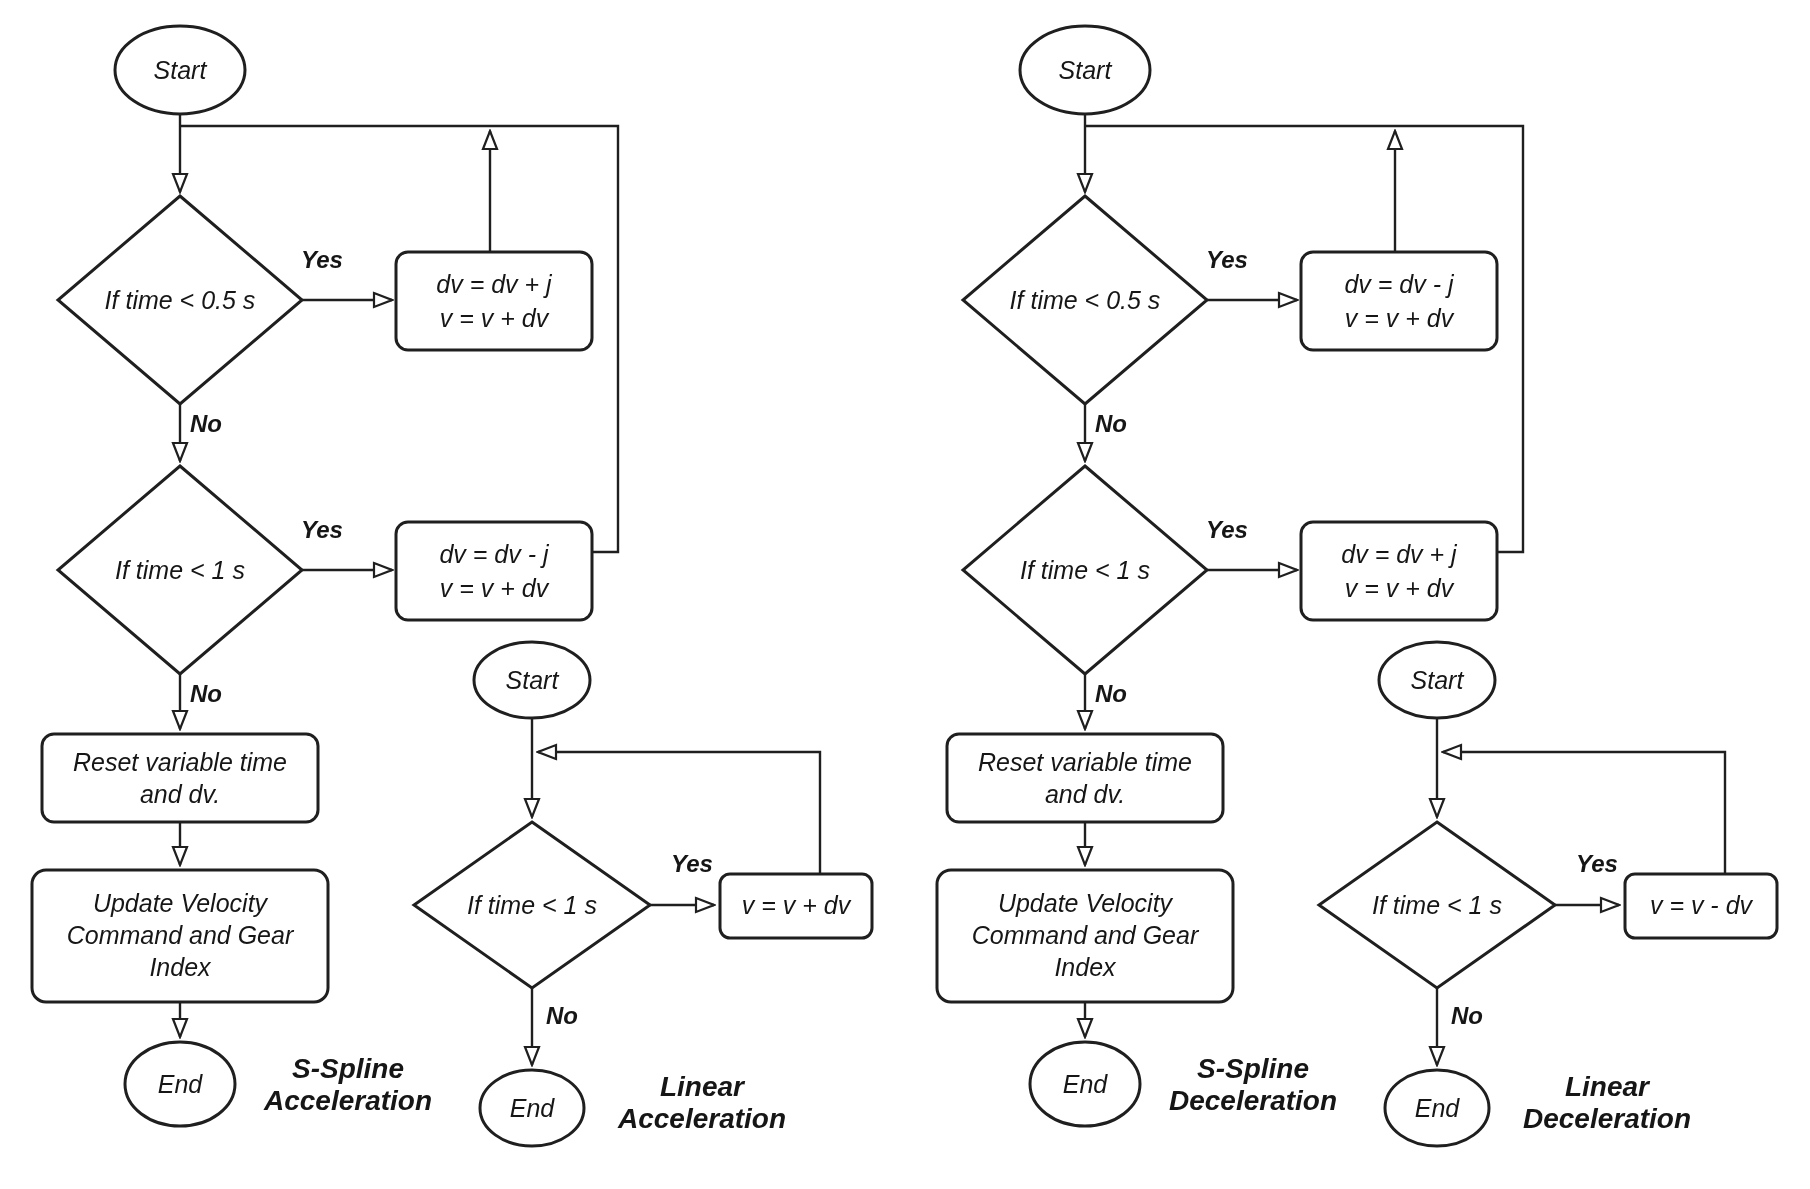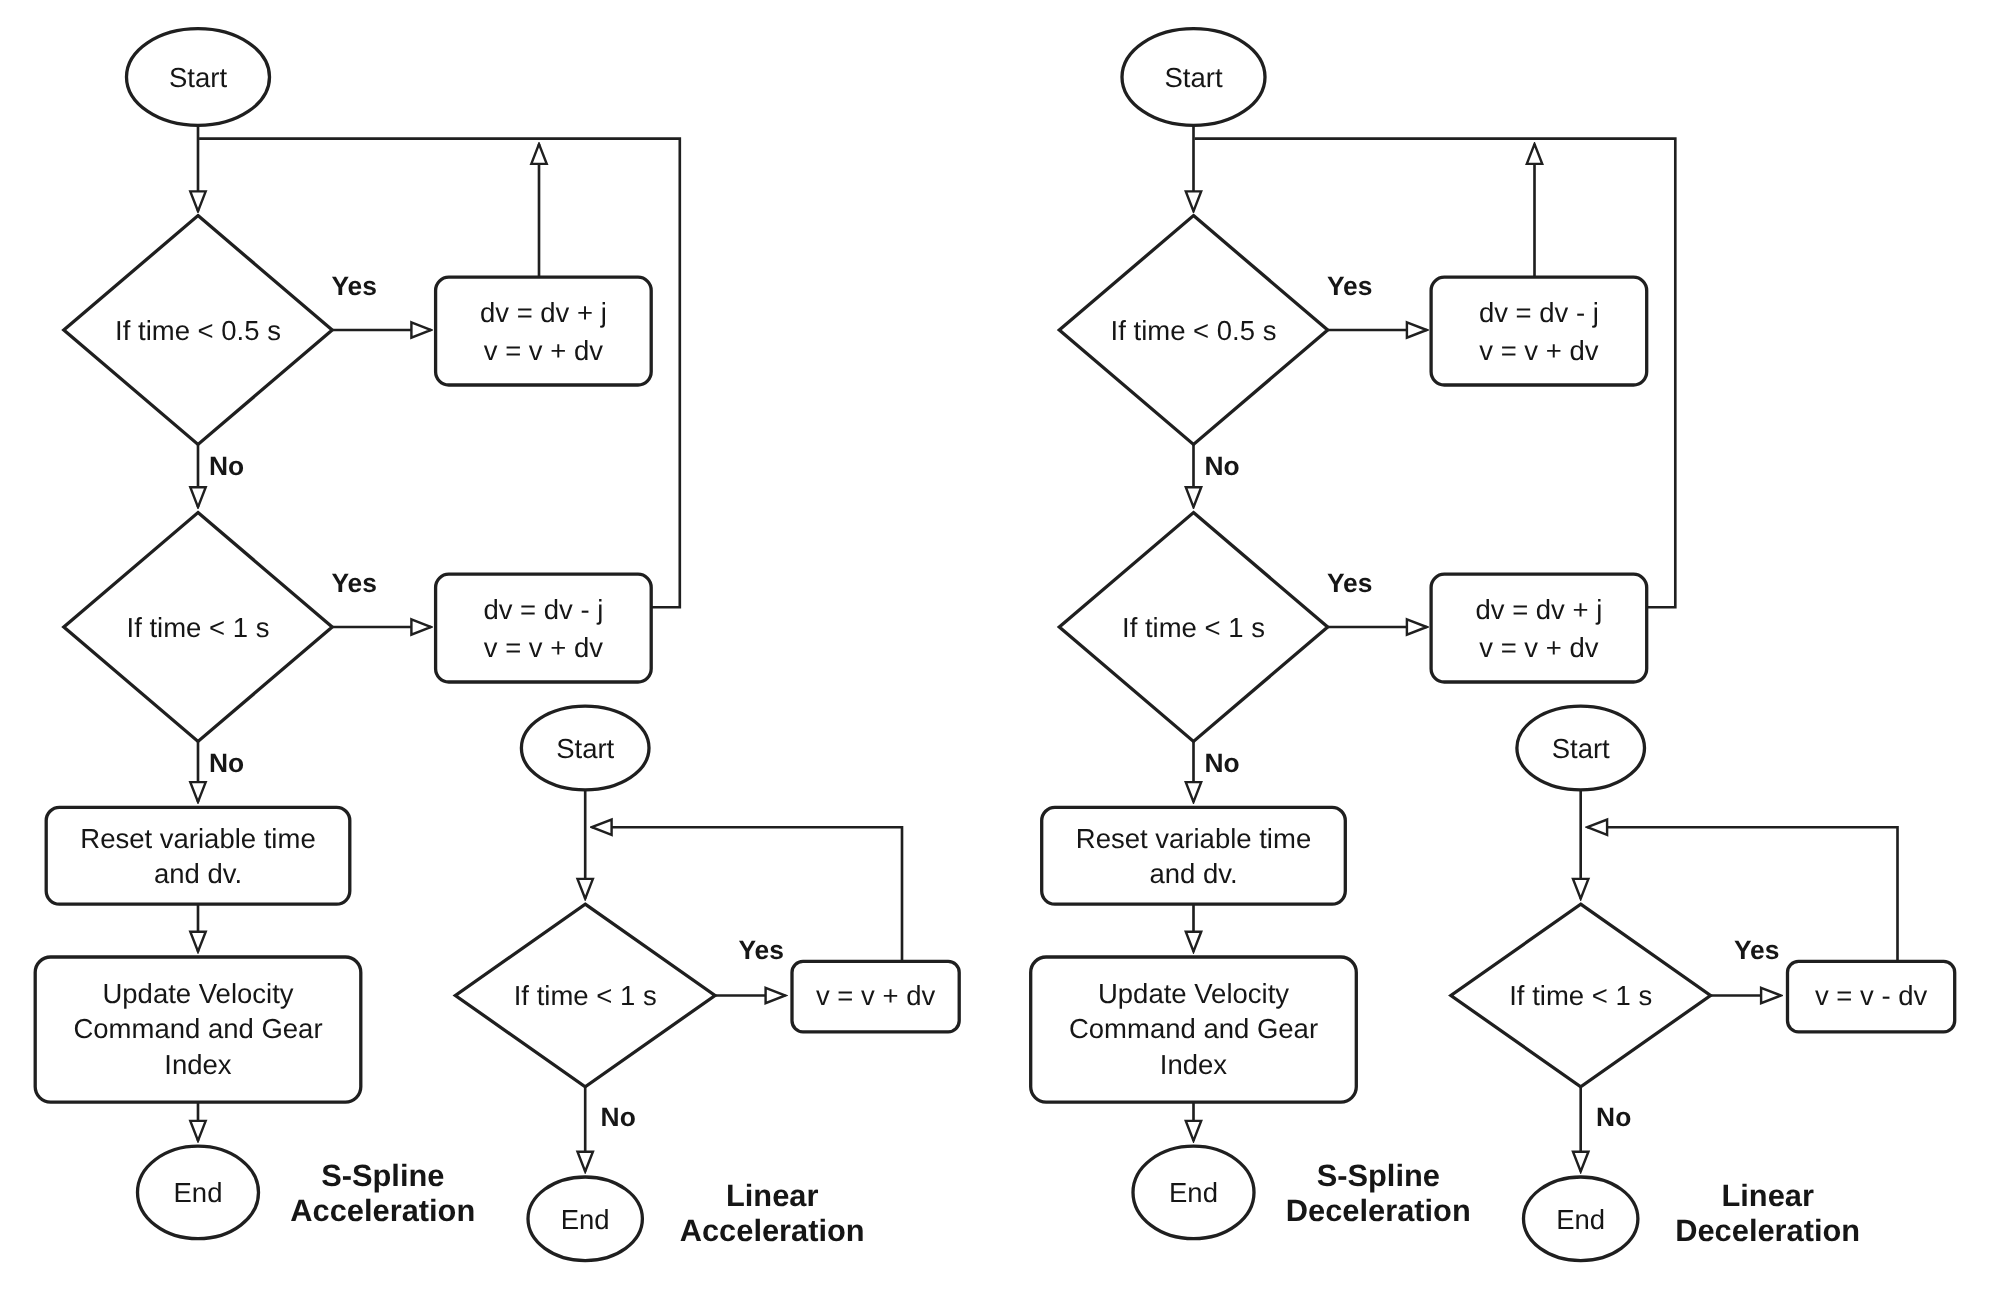--- a/index.html
+++ b/index.html
@@ -1,20 +1,21 @@
 <!DOCTYPE html>
 <html><head>
 <meta charset="utf-8">
 <style>
   html, body { margin: 0; padding: 0; background: #ffffff; }
   .figure-wrap {
     width: 1810px;
     height: 1150px;
     background: #ffffff;
     position: relative;
+    font-style: italic;
   }
   svg { display: block; }
   svg text {
     font-family: "Liberation Sans", "DejaVu Sans", sans-serif;
     fill: #161616;
   }
   .node-text   { font-size: 25px; text-anchor: middle; }
   .branch-label{ font-size: 24px; font-weight: 700; text-anchor: middle; }
   .caption     { font-size: 28px; font-weight: 700; text-anchor: middle; }
   .shape { fill: #ffffff; stroke: #1f1f1f; stroke-width: 3; }

